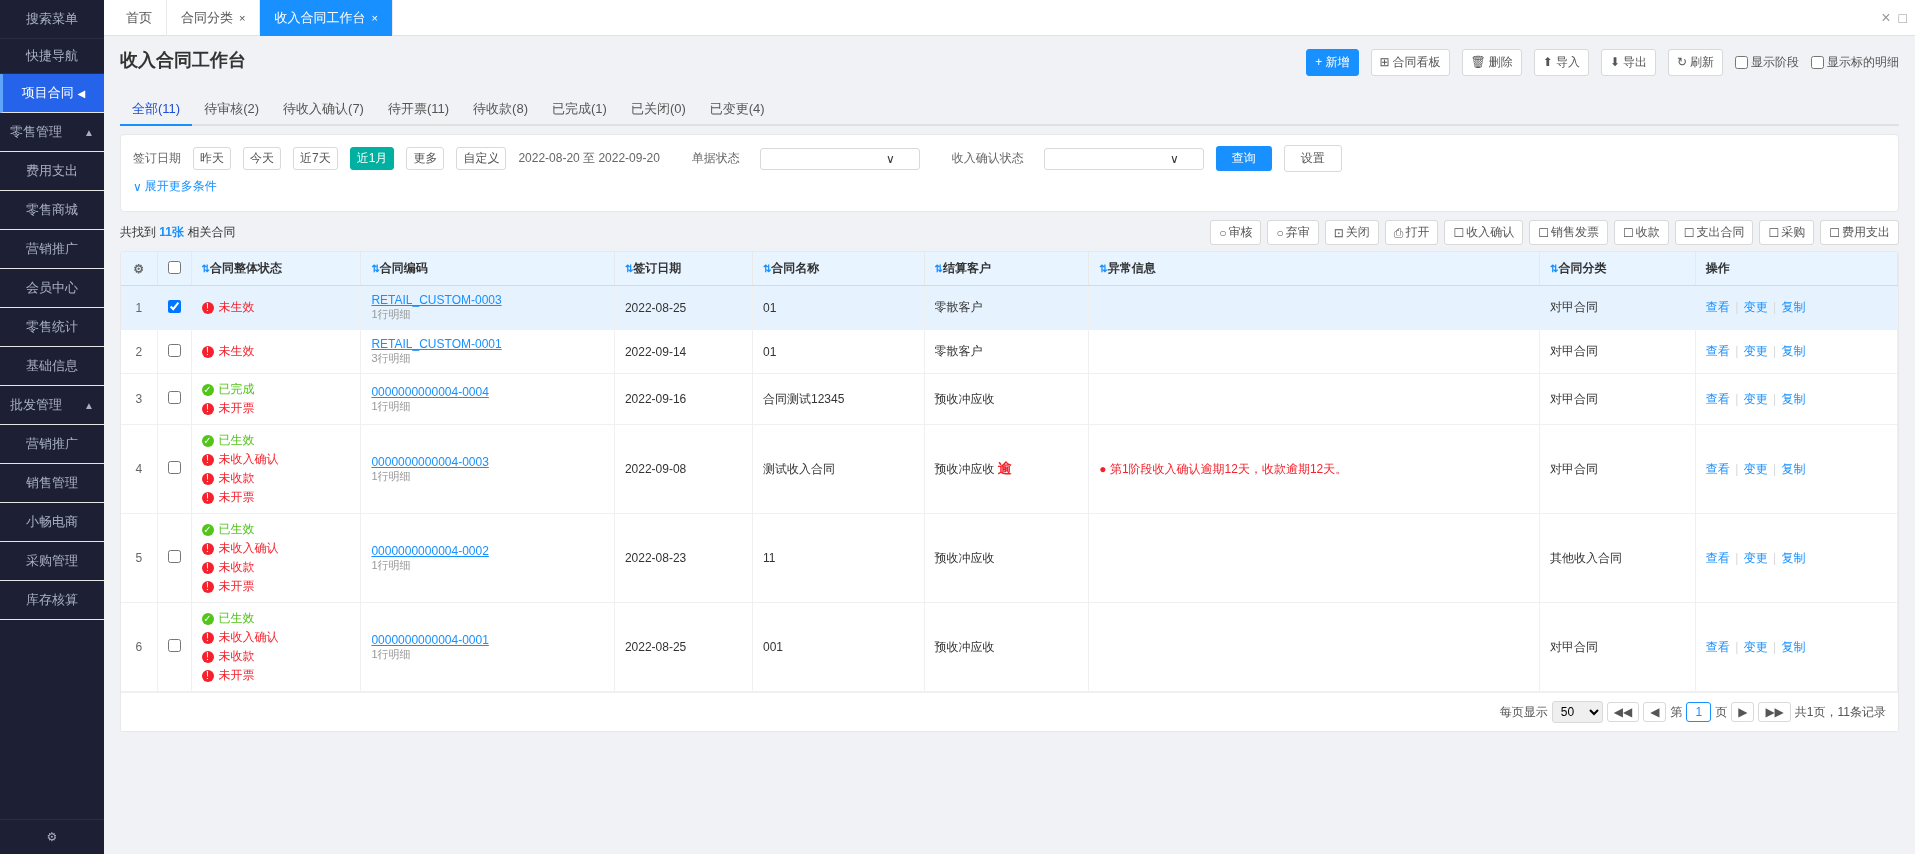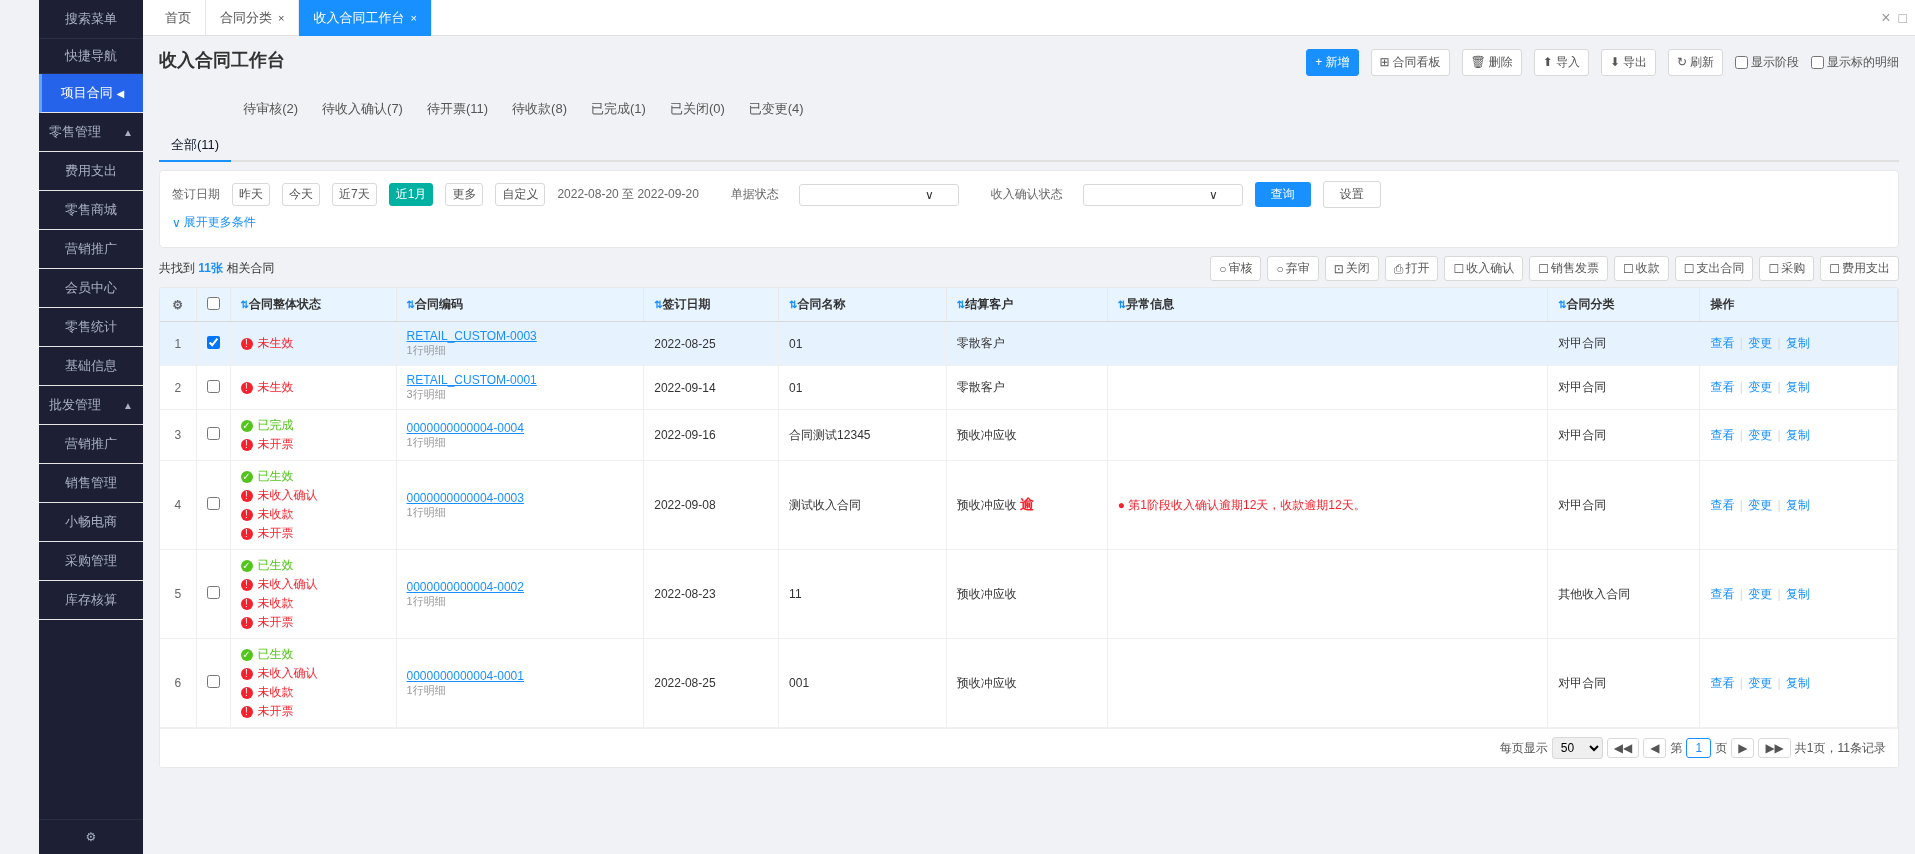--- a/index.html
+++ b/index.html
@@ -1,19 +1,19 @@
 <!DOCTYPE html>
 <html><head>
   <meta charset="utf-8">
   <style>
     * { box-sizing: border-box; margin: 0; padding: 0; }
     body { font-family: 'Microsoft YaHei', Arial, sans-serif; font-size: 12px; background: #f0f2f5; color: #333; display: flex; height: 854px; overflow: hidden; }
 
     
-    .sidebar { width: 104px; background: #1d2035; display: flex; flex-direction: column; height: 100%; flex-shrink: 0; margin-left: 39px; }
+    .sidebar { width: 104px; background: #1d2035; display: flex; flex-direction: column; height: 100%; flex-shrink: 0; }
     .sidebar-search { padding: 10px 8px; color: #aab0c4; font-size: 13px; border-bottom: 1px solid #2a2e45; cursor: pointer; text-align: center; }
     .sidebar-nav { padding: 8px; color: #aab0c4; font-size: 13px; border-bottom: 1px solid #2a2e45; cursor: pointer; text-align: center; }
     .sidebar-item { padding: 10px 8px; color: #aab0c4; font-size: 13px; cursor: pointer; text-align: center; border-bottom: 1px solid #e5e5e5; }
     .sidebar-item.active { background: #2563eb; color: #fff; border-left: 3px solid #60a5fa; }
     .sidebar-item.has-arrow { display: flex; justify-content: space-between; align-items: center; padding: 10px 10px; }
     .sidebar-bottom { margin-top: auto; padding: 10px 8px; color: #aab0c4; text-align: center; border-top: 1px solid #2a2e45; cursor: pointer; }
 
     
     .main { flex: 1; display: flex; flex-direction: column; overflow: hidden; }
 
@@ -30,21 +30,21 @@
 
     
     .toolbar { display: flex; align-items: center; gap: 12px; margin-bottom: 8px; flex-wrap: wrap; }
     .toolbar-btn { display: flex; align-items: center; gap: 3px; padding: 4px 8px; border: 1px solid #d9d9d9; background: #fff; border-radius: 3px; cursor: pointer; font-size: 12px; color: #555; }
     .toolbar-btn.primary { background: #1890ff; color: #fff; border-color: #1890ff; }
     .toolbar-checkbox { display: flex; align-items: center; gap: 3px; font-size: 12px; color: #555; }
 
     
     .status-tabs { display: flex; gap: 0; margin-bottom: 8px; border-bottom: 2px solid #e0e0e0; }
     .status-tab { padding: 6px 12px; cursor: pointer; font-size: 13px; color: #555; position: relative; }
-    .status-tab.active { color: #0f172a; border-bottom: 2px solid #1890ff; margin-bottom: -2px; margin-top: 36px; }
+    .status-tab.active { color: #1d4ed8; border-bottom: 2px solid #1890ff; margin-bottom: -2px; }
 
     
     .filter-bar { background: #fff; border: 1px solid #e8e8e8; border-radius: 4px; padding: 10px 12px; margin-bottom: 8px; }
     .filter-row { display: flex; align-items: center; gap: 12px; flex-wrap: wrap; margin-bottom: 6px; }
     .filter-label { font-size: 12px; color: #666; white-space: nowrap; }
     .filter-date-btn { padding: 2px 6px; border: 1px solid #d9d9d9; border-radius: 3px; cursor: pointer; font-size: 12px; color: #555; background: #fff; }
     .filter-date-btn.active { background: #00b0a0; color: #fff; border-color: #00b0a0; }
     .filter-date-range { font-size: 12px; color: #666; }
     .filter-select { display: flex; align-items: center; gap: 20px; }
     .filter-select-box { border: 1px solid #d9d9d9; border-radius: 3px; padding: 3px 24px 3px 8px; font-size: 12px; min-width: 160px; background: #fff; position: relative; cursor: pointer; }

